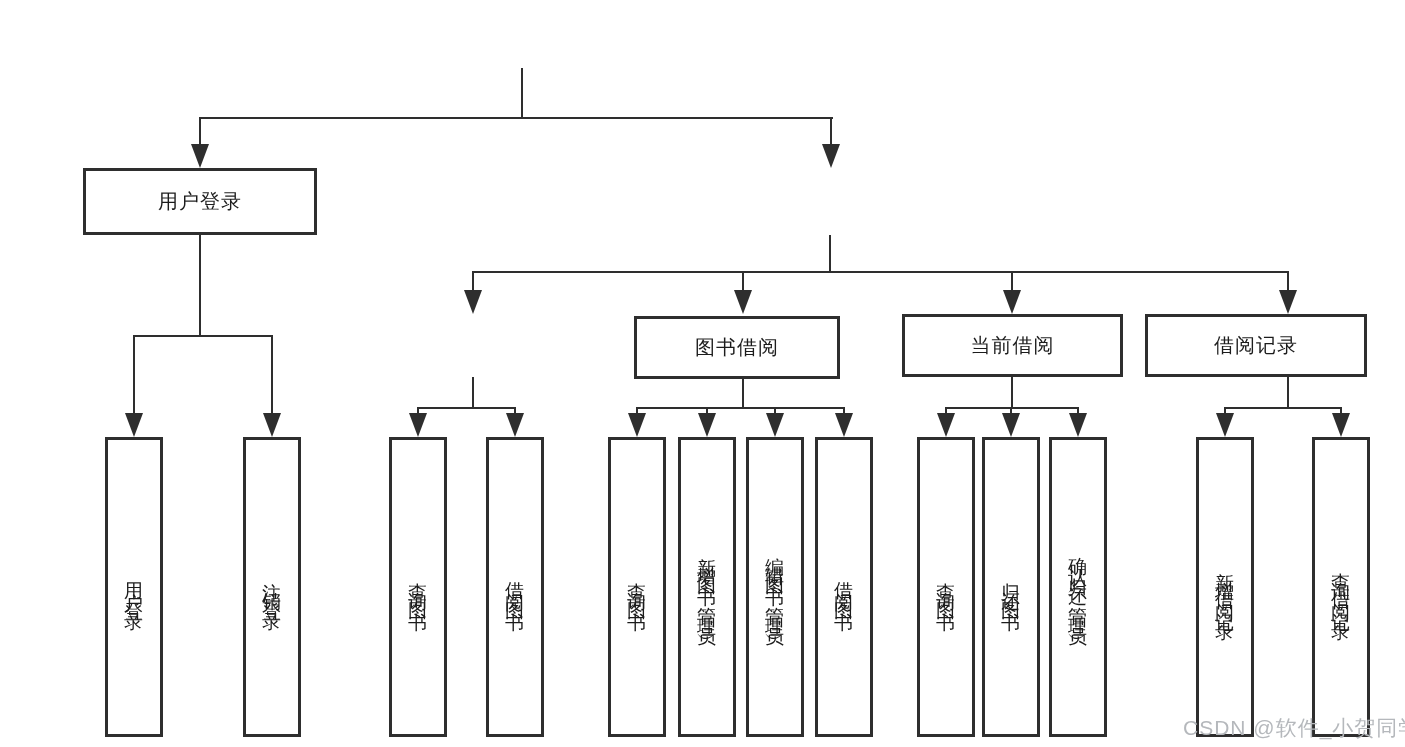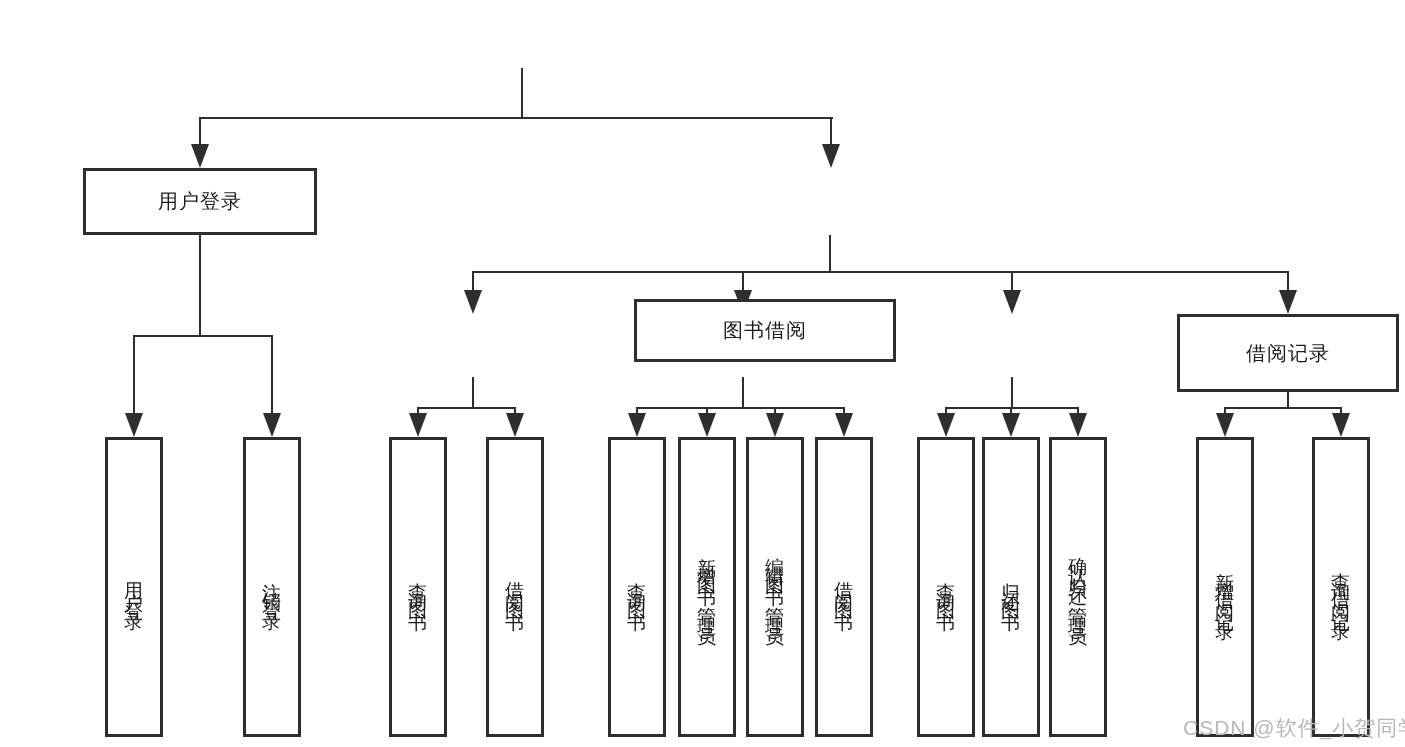--- a/index.html
+++ b/index.html
@@ -66,22 +66,23 @@
   }
 </style>
 </head>
 <body>
 
 <div class="canvas">
 
 
   <div class="hbox" style="left:83px;top:168px;width:234px;height:67px">用户登录</div>
 
-  <div class="hbox" style="left:634px;top:299px;width:262px;height:63px">图书借阅</div>
-  <div class="hbox" style="left:1177px;top:314px;width:222px;height:78px">借阅记录</div>
+  <div class="hbox" style="left:634px;top:316px;width:206px;height:63px">图书借阅</div>
+  <div class="hbox" style="left:902px;top:314px;width:221px;height:63px">当前借阅</div>
+  <div class="hbox" style="left:1145px;top:314px;width:222px;height:63px">借阅记录</div>
 
   <div class="vbox" style="left:105px">用户登录</div>
   <div class="vbox" style="left:243px">注销登录</div>
 
   <div class="vbox" style="left:389px">查询图书</div>
   <div class="vbox" style="left:486px">借阅图书</div>
 
   <div class="vbox" style="left:608px">查询图书</div>
   <div class="vbox" style="left:678px">新增图书（管理员）</div>
   <div class="vbox" style="left:746px">编辑图书（管理员）</div>

